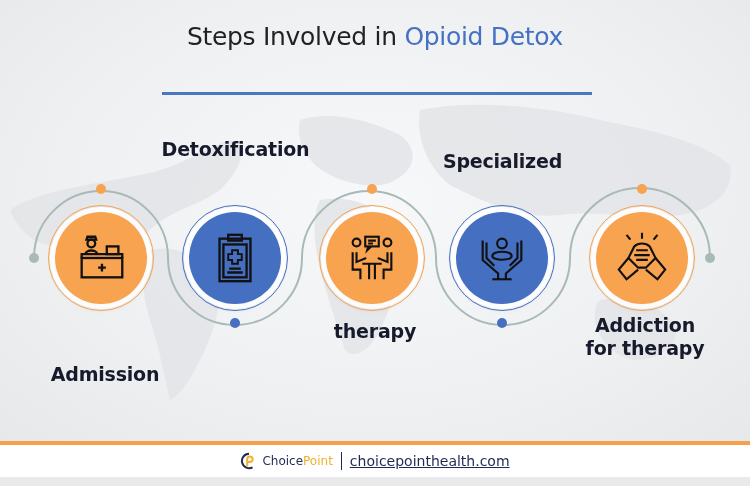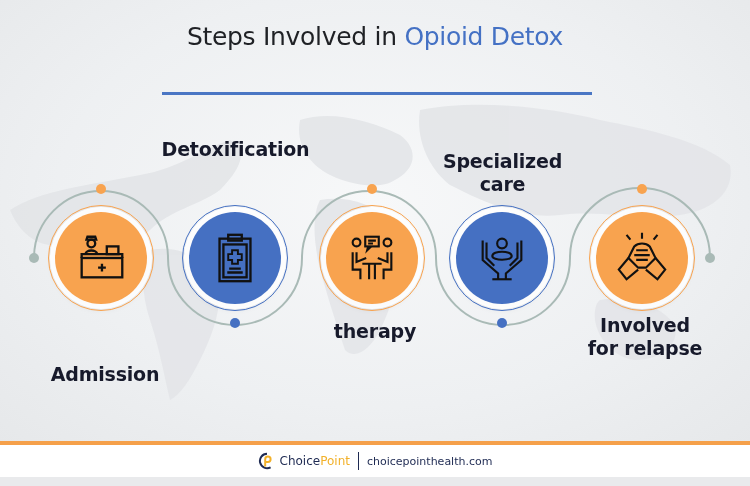--- a/index.html
+++ b/index.html
@@ -48,21 +48,21 @@
       position: absolute; left: 0; top: 445px; width: 750px; height: 32px; background: #ffffff;
       display: flex; align-items: center; justify-content: center; gap: 8px;
     }
     .footer-bottom {
       position: absolute; left: 0; top: 477px; width: 750px; height: 9px; background: #e9eaec;
     }
     .brand { display: flex; align-items: center; gap: 4px; font-size: 12px; }
     .brand .choice { color: #1e2a52; }
     .brand .point { color: #f2b12a; }
     .divider { width: 1px; height: 18px; background: #1e2a52; }
-    .site { font-size: 11px; color: #1e2a52; }
+    .site { font-size: 14px; color: #1e2a52; text-decoration: underline; }
   </style>
 </head>
 <body>
 
 <div class="canvas">
   <svg class="map" viewBox="0 0 750 444">
     <g fill="#e2e4e7" opacity="0.8">
       <path d="M10 210 C40 190 90 185 140 175 C180 168 200 150 230 140 C250 150 240 170 220 190 C200 205 170 210 150 230 C130 250 90 240 60 245 C40 248 20 235 10 210Z"></path>
       <path d="M150 250 C175 245 200 255 215 275 C225 300 215 330 200 360 C190 380 180 395 170 400 C165 380 160 350 150 320 C142 295 140 270 150 250Z"></path>
       <path d="M300 120 C330 110 370 120 400 135 C420 150 415 170 395 180 C380 190 350 185 330 175 C310 165 295 145 300 120Z"></path>
@@ -152,38 +152,37 @@
         <circle cx="30" cy="15" r="5"></circle>
         <path d="M20 28 C20 22 40 22 40 28 C40 33 20 33 20 28Z"></path>
         <path d="M10 12 L10 32 L26 46 L26 52 M14 14 L14 30 L22 38"></path>
         <path d="M50 12 L50 32 L34 46 L34 52 M46 14 L46 30 L38 38"></path>
         <path d="M20 52 L40 52"></path>
       </svg>
     </div>
   </div>
   <div class="label" style="left:425px;top:138px;width:155px;margin-top:12px;">
     <div>Specialized</div>
-    <div>care</div>
   </div>
 
   <div class="step-circle" style="left:589px;top:205px;">
     <div class="ring" style="border-color:#f8a34f;"></div>
     <div class="inner" style="background:#f8a34f;">
       <svg viewBox="0 0 60 60" fill="none" stroke="#111" stroke-width="2.2">
         <path d="M14 6 L18 11 M30 4 L30 10 M46 6 L42 11"></path>
         <path d="M22 18 C26 14 34 14 38 18 L44 30 L34 40 L26 40 L16 30Z"></path>
         <path d="M24 22 L36 22 M22 27 L38 27 M24 32 L36 32"></path>
         <path d="M16 30 L6 42 L14 52 L26 42"></path>
         <path d="M44 30 L54 42 L46 52 L34 42"></path>
       </svg>
     </div>
   </div>
   <div class="label" style="left:580px;top:314px;width:130px;">
-    <div>Involved</div>
-    <div>for relapse</div>
+    <div>Addiction</div>
+    <div>for therapy</div>
   </div>
 </div>
 
 <div class="footer-bar"></div>
 <div class="footer">
   <div class="brand">
     <svg width="18" height="18" viewBox="0 0 20 20">
       <path d="M10 2 A8 8 0 1 0 14 17" fill="none" stroke="#1e2a52" stroke-width="2.2"></path>
       <path d="M8 16 L8 8 A3 3 0 1 1 11 11 L8 11" fill="none" stroke="#f2b12a" stroke-width="2.2"></path>
     </svg>

